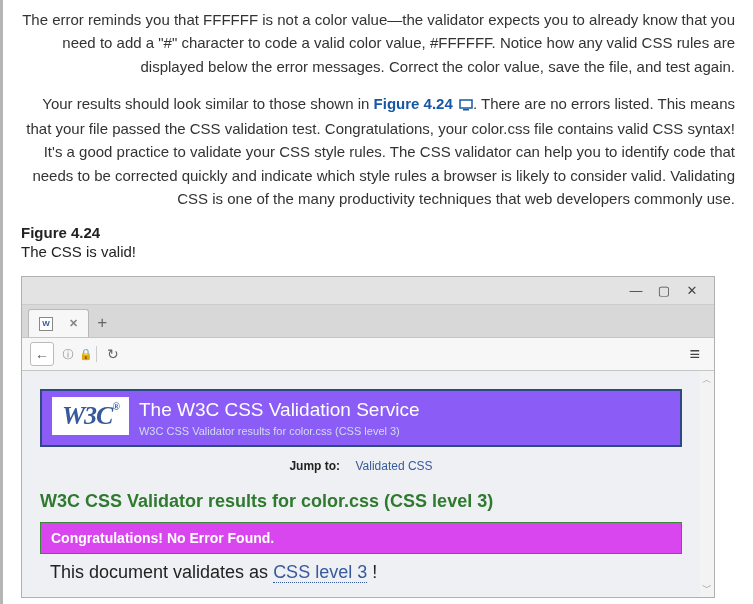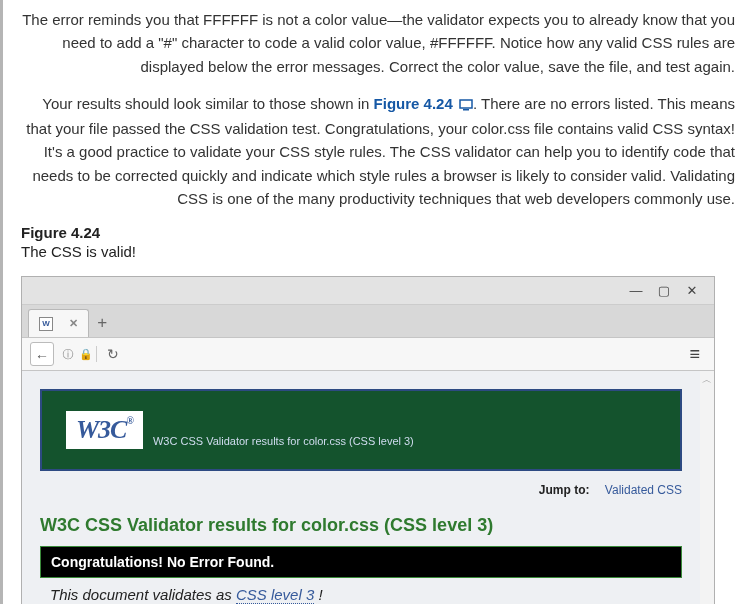--- a/index.html
+++ b/index.html
@@ -124,67 +124,66 @@
       position: absolute;
       right: -12px; top: 2px;
       font-size: 10px; color: #888;
     }
     .scroll-down {
       position: absolute;
       right: -12px; bottom: 2px;
       font-size: 10px; color: #888;
     }
     .banner {
-      background: #14532d;
-      display: flex;
-      align-items: flex-end;
-      padding: 14px;
+      background: #8b5cf6;
+      display: flex;
+      align-items: flex-start;
+      padding: 0;
       border: 2px solid #2d4a82;
     }
     .w3c-logo {
       background: #fff;
       padding: 4px 10px;
       margin: 6px 10px;
       font-family: Georgia, serif;
       font-size: 26px;
       font-weight: bold;
       color: #365a9b;
       font-style: italic;
       letter-spacing: -1px;
     }
     .w3c-logo sup { font-size: 10px; vertical-align: top; }
     .banner-text { color: #fff; padding: 8px 0; }
     .banner-title { font-size: 19px; font-weight: normal; margin-bottom: 4px; }
     .banner-sub { font-size: 11px; color: #d0dcef; }
     .jumpto {
-      text-align: right;
+      text-align: center;
       padding: 12px 0;
       font-size: 12px;
     }
     .jumpto-label { font-weight: bold; color: #222; }
     .jumpto-link { color: #365a9b; margin-left: 12px; }
     .result-heading {
       color: #2f7a2f;
       font-size: 18px;
       font-weight: bold;
       margin: 6px 0 10px 0;
     }
     .congrats-bar {
-      background: #000000;
+      background: #d946ef;
       color: #fff;
       font-weight: bold;
       padding: 7px 10px;
       border: 1px solid #3a8a3a;
       font-size: 14px;
     }
     .validates-text {
       padding: 8px 10px 4px 10px;
-      font-size: 15px;
+      font-size: 18px;
       color: #222;
-      font-style: italic;
     }
     .css-level-link {
       color: #365a9b;
       border-bottom: 1px dotted #365a9b;
     }
   </style>
 </head>
 <body>
 
 <p>The error reminds you that FFFFFF is not a color value—the validator expects you to already know that you need to add a "#" character to code a valid color value, #FFFFFF. Notice how any valid CSS rules are displayed below the error messages. Correct the color value, save the file, and test again.</p>
@@ -220,20 +219,21 @@
     <span class="menu-icon">≡</span>
   </div>
   <div class="viewport">
     <span class="scroll-up">︿</span>
     <span class="scroll-down">﹀</span>
     <div class="banner">
       <div class="w3c-logo">
         <span>W3C</span><sup>®</sup>
       </div>
       <div class="banner-text">
+        <div class="banner-title">The W3C CSS Validation Service</div>
         <div class="banner-sub">W3C CSS Validator results for color.css (CSS level 3)</div>
       </div>
     </div>
     <div class="jumpto">
       <span class="jumpto-label">Jump to:</span>
       <span class="jumpto-link">Validated CSS</span>
     </div>
     <div class="result-heading">W3C CSS Validator results for color.css (CSS level 3)</div>
     <div class="congrats-bar">Congratulations! No Error Found.</div>
     <div class="validates-text">

